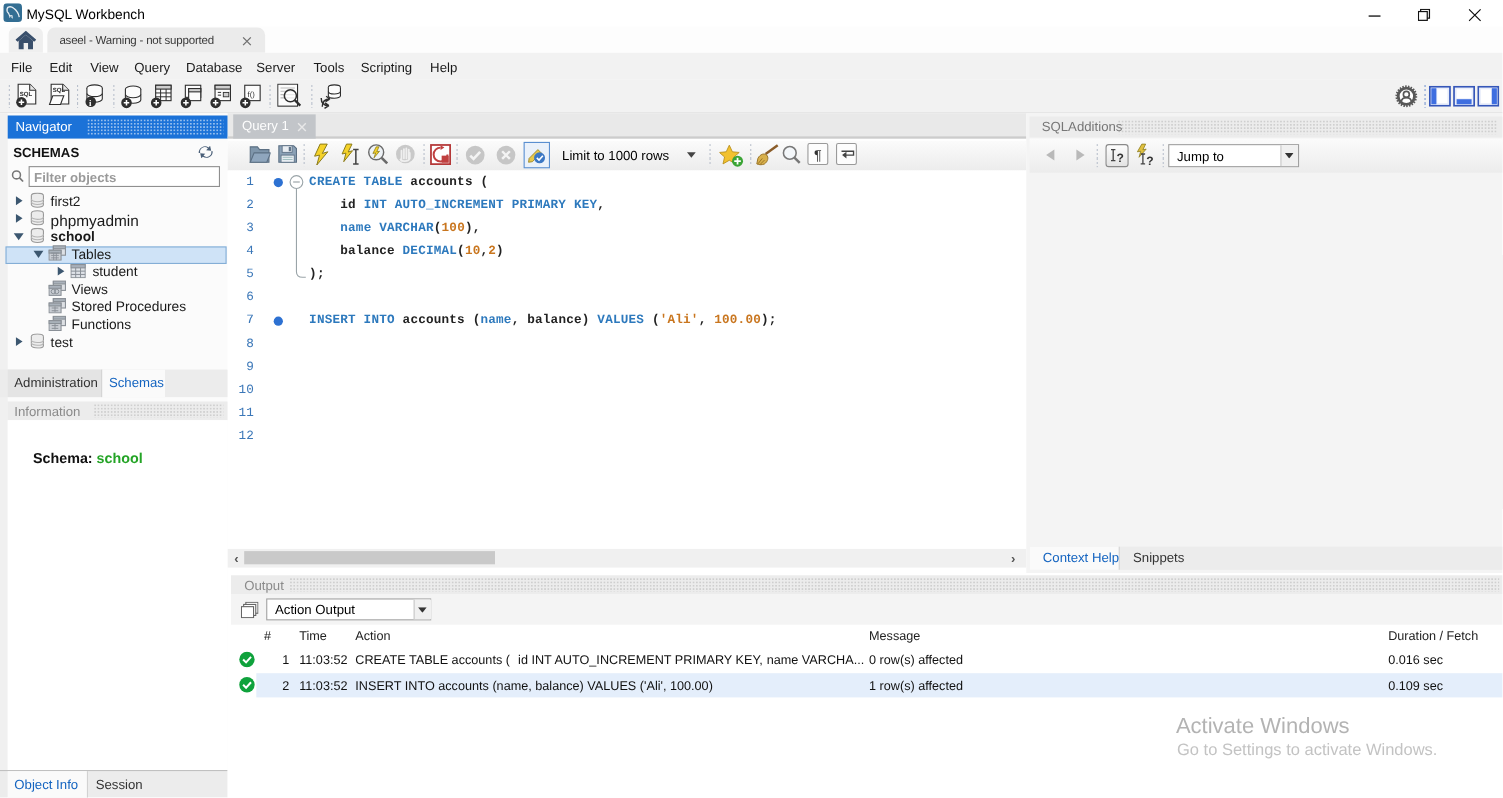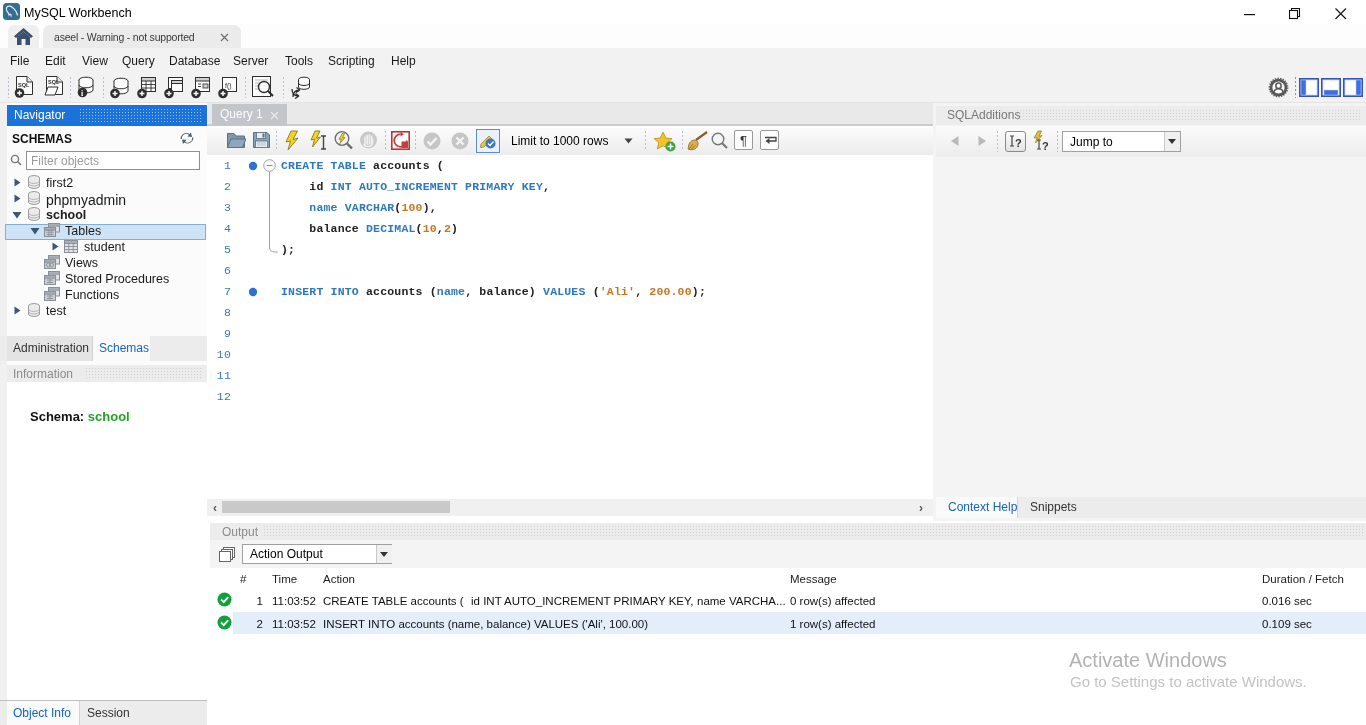--- a/index.html
+++ b/index.html
@@ -172,21 +172,21 @@
   <svg class="abs" style="left:180px;top:29px;" width="14" height="12" viewBox="0 0 14 12">
     <path d="M2 7 A4.2 4.2 0 0 1 9 3 L7.4 4.6 L12 5 L11 0.5 L9.6 2 A5.8 5.8 0 0 0 0.6 7 Z" fill="#4a5f78"></path>
     <path d="M12 5.4 A4.2 4.2 0 0 1 5 9.4 L6.6 7.8 L2 7.4 L3 11.9 L4.4 10.4 A5.8 5.8 0 0 0 13.4 5.4 Z" fill="#4a5f78"></path>
   </svg>
 
   <svg class="abs" style="left:10px;top:51px;" width="12" height="12" viewBox="0 0 12 12">
       <circle cx="5" cy="5" r="3.6" fill="none" stroke="#777" stroke-width="1.4"></circle>
       <line x1="7.8" y1="7.8" x2="11" y2="11" stroke="#777" stroke-width="1.6"></line>
     </svg>
   <div class="abs" style="left:26px;top:48px;width:174px;height:19px;background:#fff;border:1px solid #8f8f8f;">
-    <div class="abs" style="left:4px;top:2px;color:#9a9a9a;font-size:12px;">Filter objects</div>
+    <div class="abs" style="left:4px;top:2px;color:#9a9a9a;font-size:12px;font-weight:bold;">Filter objects</div>
   </div>
 
   <svg class="abs" style="left:13px;top:75px;" width="9" height="9" viewBox="0 0 9 9">
       <path d="M1.5 0.5 L7.5 4.5 L1.5 8.5 Z" fill="#3c5770"></path>
     </svg>
   <svg class="abs" style="left:27px;top:72px;" width="14" height="14" viewBox="0 0 14 14">
       <ellipse cx="7" cy="3" rx="5.5" ry="2.4" fill="#ececec" stroke="#999" stroke-width="1"></ellipse>
       <path d="M1.5 3 L1.5 11 A5.5 2.4 0 0 0 12.5 11 L12.5 3" fill="#ececec" stroke="#999" stroke-width="1"></path>
       <path d="M1.5 6 A5.5 2.4 0 0 0 12.5 6 M1.5 8.5 A5.5 2.4 0 0 0 12.5 8.5" fill="none" stroke="#b5b5b5" stroke-width="1"></path>
     </svg>
@@ -398,21 +398,21 @@
       <line x1="4.5" y1="10.5" x2="10.5" y2="10.5" stroke="#8a9498" stroke-width="1"></line>
       <path d="M7.5 16.5 L7.5 92 Q7.5 97 13 97 L16 97" fill="none" stroke="#9aa4a8" stroke-width="1"></path>
     </svg>
     <div class="abs" style="left:74px;top:0;line-height:21px;color:#222;">
         <div style="white-space:pre;height:21px;"><span class="kw">CREATE TABLE</span><span class="id"> accounts (</span></div>
         <div style="white-space:pre;height:21px;"><span class="id">    id </span><span class="kw">INT AUTO_INCREMENT PRIMARY KEY</span><span class="id">,</span></div>
         <div style="white-space:pre;height:21px;"><span class="id">    </span><span class="kw">name VARCHAR</span><span class="id">(</span><span class="num">100</span><span class="id">),</span></div>
         <div style="white-space:pre;height:21px;"><span class="id">    balance </span><span class="kw">DECIMAL</span><span class="id">(</span><span class="num">10</span><span class="id">,</span><span class="num">2</span><span class="id">)</span></div>
         <div style="white-space:pre;height:21px;"><span class="id">);</span></div>
         <div style="height:21px;"></div>
-        <div style="white-space:pre;height:21px;"><span class="kw">INSERT INTO</span><span class="id"> accounts (</span><span class="kw">name</span><span class="id">, balance) </span><span class="kw">VALUES</span><span class="id"> (</span><span class="num">'Ali'</span><span class="id">, </span><span class="num">200.00</span><span class="id">);</span></div>
+        <div style="white-space:pre;height:21px;"><span class="kw">INSERT INTO</span><span class="id"> accounts (</span><span class="kw">name</span><span class="id">, balance) </span><span class="kw">VALUES</span><span class="id"> (</span><span class="num">'Ali'</span><span class="id">, </span><span class="num">100.00</span><span class="id">);</span></div>
       </div>
   </div>
 
   <div class="abs" style="left:0;top:396px;width:726px;height:17px;background:#f0f0f0;">
     <div class="abs" style="left:6px;top:2px;color:#555;font-size:12px;font-weight:bold;">‹</div>
     <div class="abs" style="left:712px;top:2px;color:#555;font-size:12px;font-weight:bold;">›</div>
     <div class="abs" style="left:15px;top:2px;width:228px;height:12px;background:#c9c9c9;"></div>
   </div>
 </div>
 

